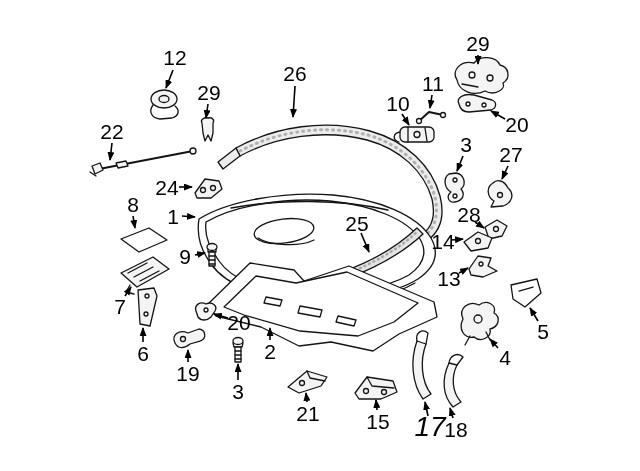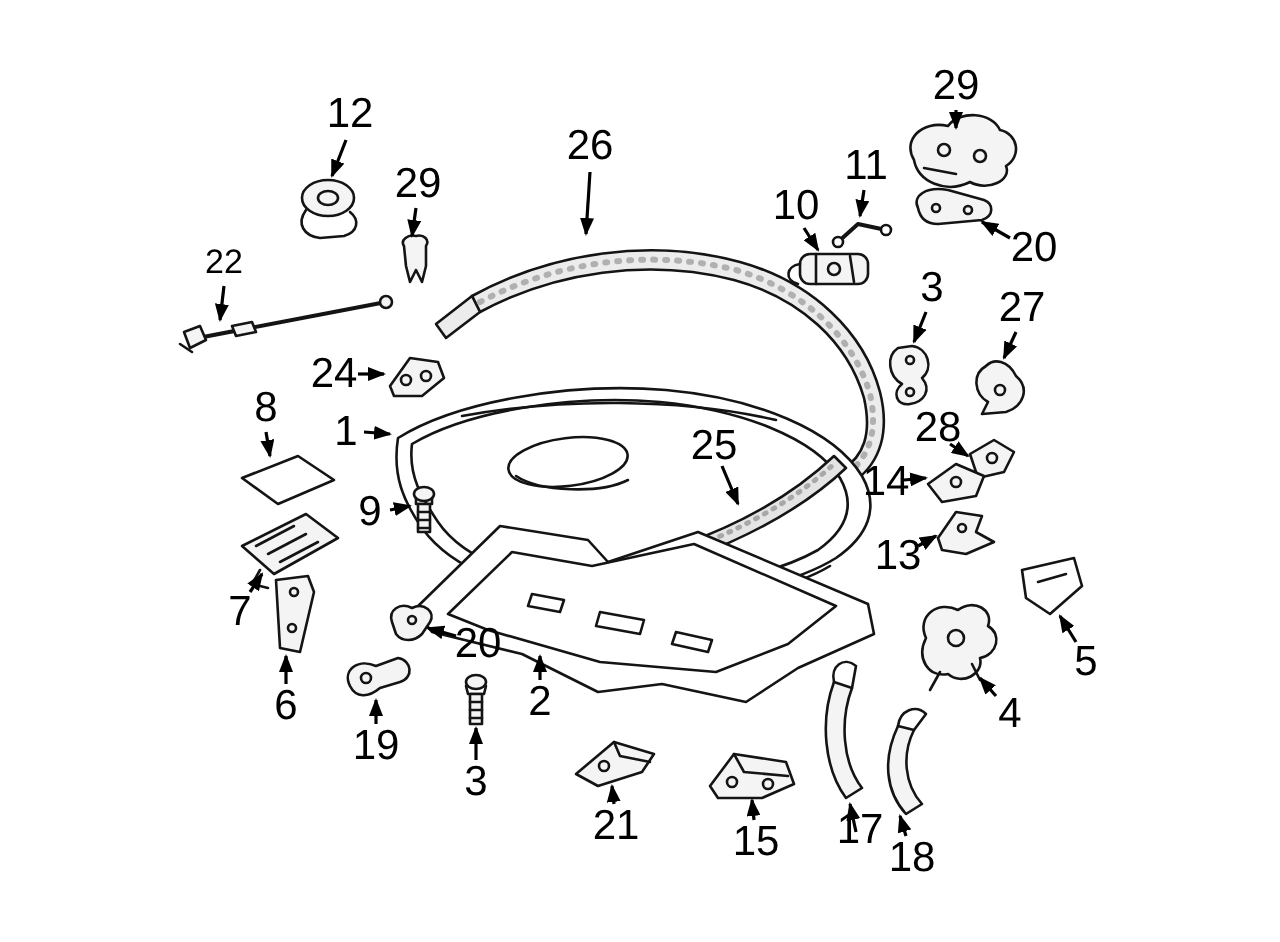--- a/index.html
+++ b/index.html
@@ -253,36 +253,36 @@
       <line x1="498" y1="348" x2="490" y2="339" stroke="#000000" stroke-width="1.6" marker-end="url(#ah)"></line>
     </svg>
 
 <div class="callout" style="left: 175px; top: 57px; font-size: 21px;">12</div>
     <div class="callout" style="left: 209px; top: 92px; font-size: 21px;">29</div>
     <div class="callout" style="left: 295px; top: 73px; font-size: 21px;">26</div>
     <div class="callout" style="left: 478px; top: 43px; font-size: 21px;">29</div>
     <div class="callout" style="left: 433px; top: 83px; font-size: 21px; text-align: right;">11</div>
     <div class="callout" style="left: 398px; top: 103px; font-size: 21px;">10</div>
     <div class="callout" style="left: 517px; top: 124px; font-size: 21px;">20</div>
-    <div class="callout" style="left: 112px; top: 131px; font-size: 17px; text-align: center;">22</div>
+    <div class="callout" style="left: 112px; top: 131px; font-size: 21px; text-align: center;">22</div>
     <div class="callout" style="left: 466px; top: 144px; font-size: 21px;">3</div>
     <div class="callout" style="left: 511px; top: 154px; font-size: 21px;">27</div>
     <div class="callout" style="left: 167px; top: 187px; font-size: 21px;">24</div>
     <div class="callout" style="left: 133px; top: 204px; font-size: 21px;">8</div>
     <div class="callout" style="left: 173px; top: 216px; font-size: 21px;">1</div>
     <div class="callout" style="left: 357px; top: 223px; font-size: 21px;">25</div>
     <div class="callout" style="left: 469px; top: 214px; font-size: 21px;">28</div>
     <div class="callout" style="left: 443px; top: 241px; font-size: 21px;">14</div>
     <div class="callout" style="left: 185px; top: 256px; font-size: 21px;">9</div>
     <div class="callout" style="left: 449px; top: 278px; font-size: 21px;">13</div>
     <div class="callout" style="left: 120px; top: 306px; font-size: 21px;">7</div>
     <div class="callout" style="left: 239px; top: 322px; font-size: 21px;">20</div>
     <div class="callout" style="left: 270px; top: 351px; font-size: 21px;">2</div>
     <div class="callout" style="left: 543px; top: 331px; font-size: 21px;">5</div>
     <div class="callout" style="left: 143px; top: 353px; font-size: 21px;">6</div>
     <div class="callout" style="left: 188px; top: 373px; font-size: 21px;">19</div>
     <div class="callout" style="left: 238px; top: 391px; font-size: 21px;">3</div>
     <div class="callout" style="left: 308px; top: 413px; font-size: 21px;">21</div>
     <div class="callout" style="left: 378px; top: 421px; font-size: 21px;">15</div>
-    <div class="callout" style="left: 430px; top: 415px; font-size: 21px;">17</div>
+    <div class="callout" style="left: 430px; top: 427px; font-size: 28px; font-style: italic;">17</div>
     <div class="callout" style="left: 456px; top: 429px; font-size: 21px; text-align: right;">18</div>
     <div class="callout" style="left: 505px; top: 357px; font-size: 21px;">4</div>
   </div>
 
 </body></html>

